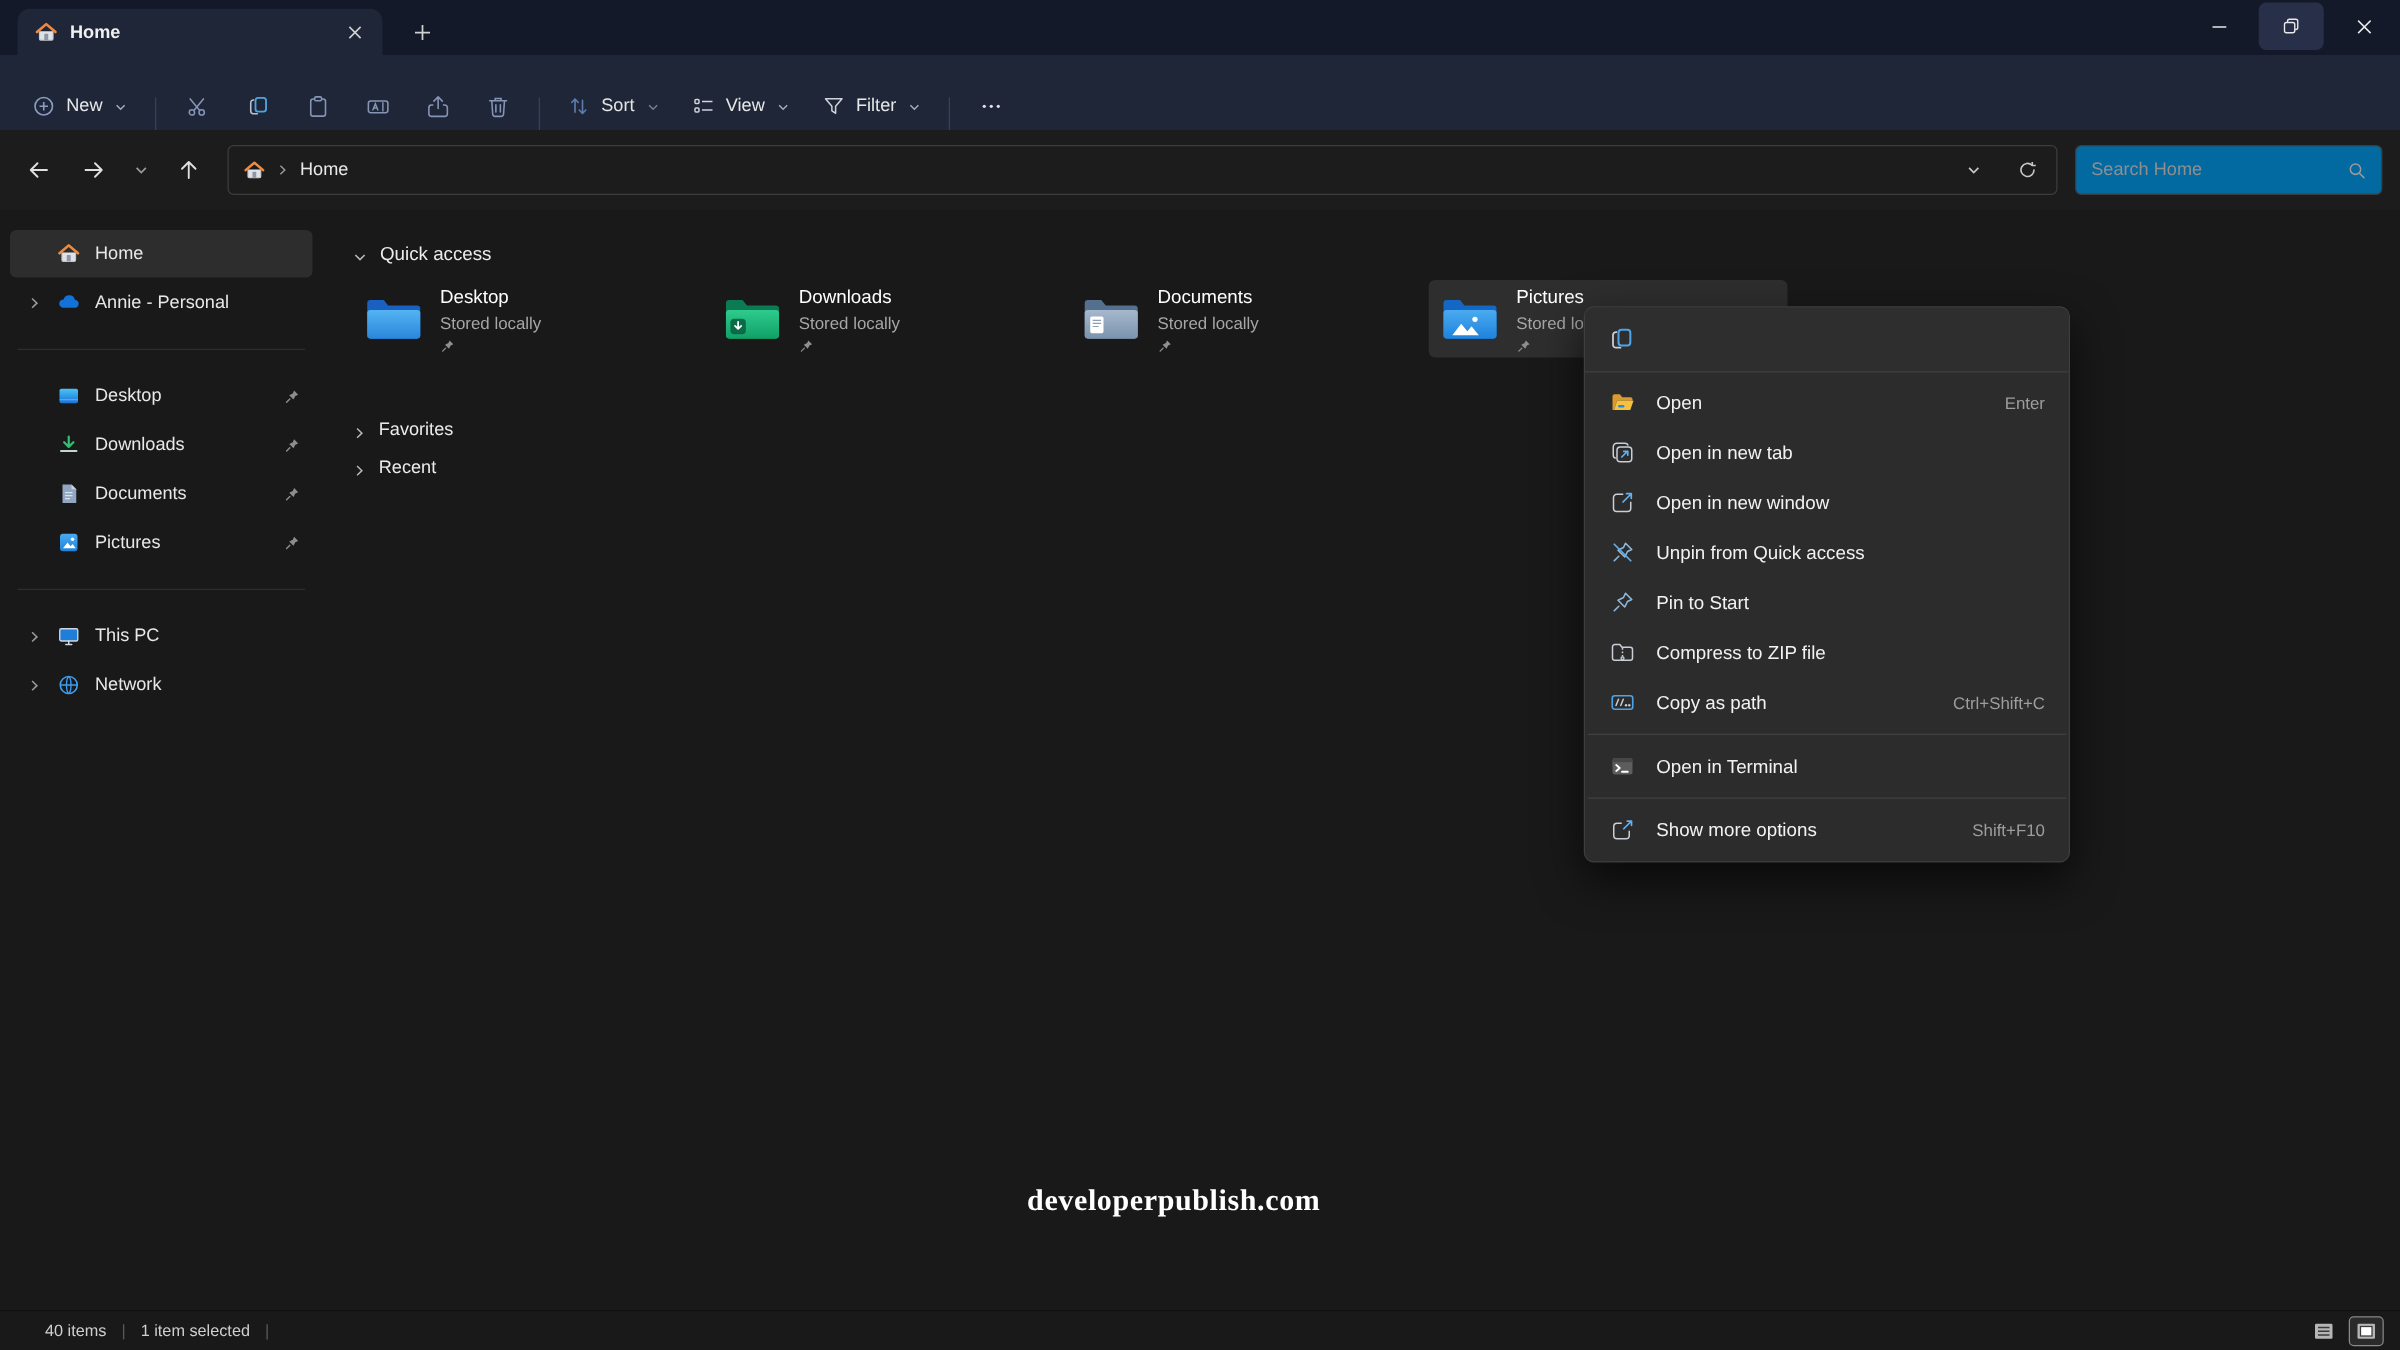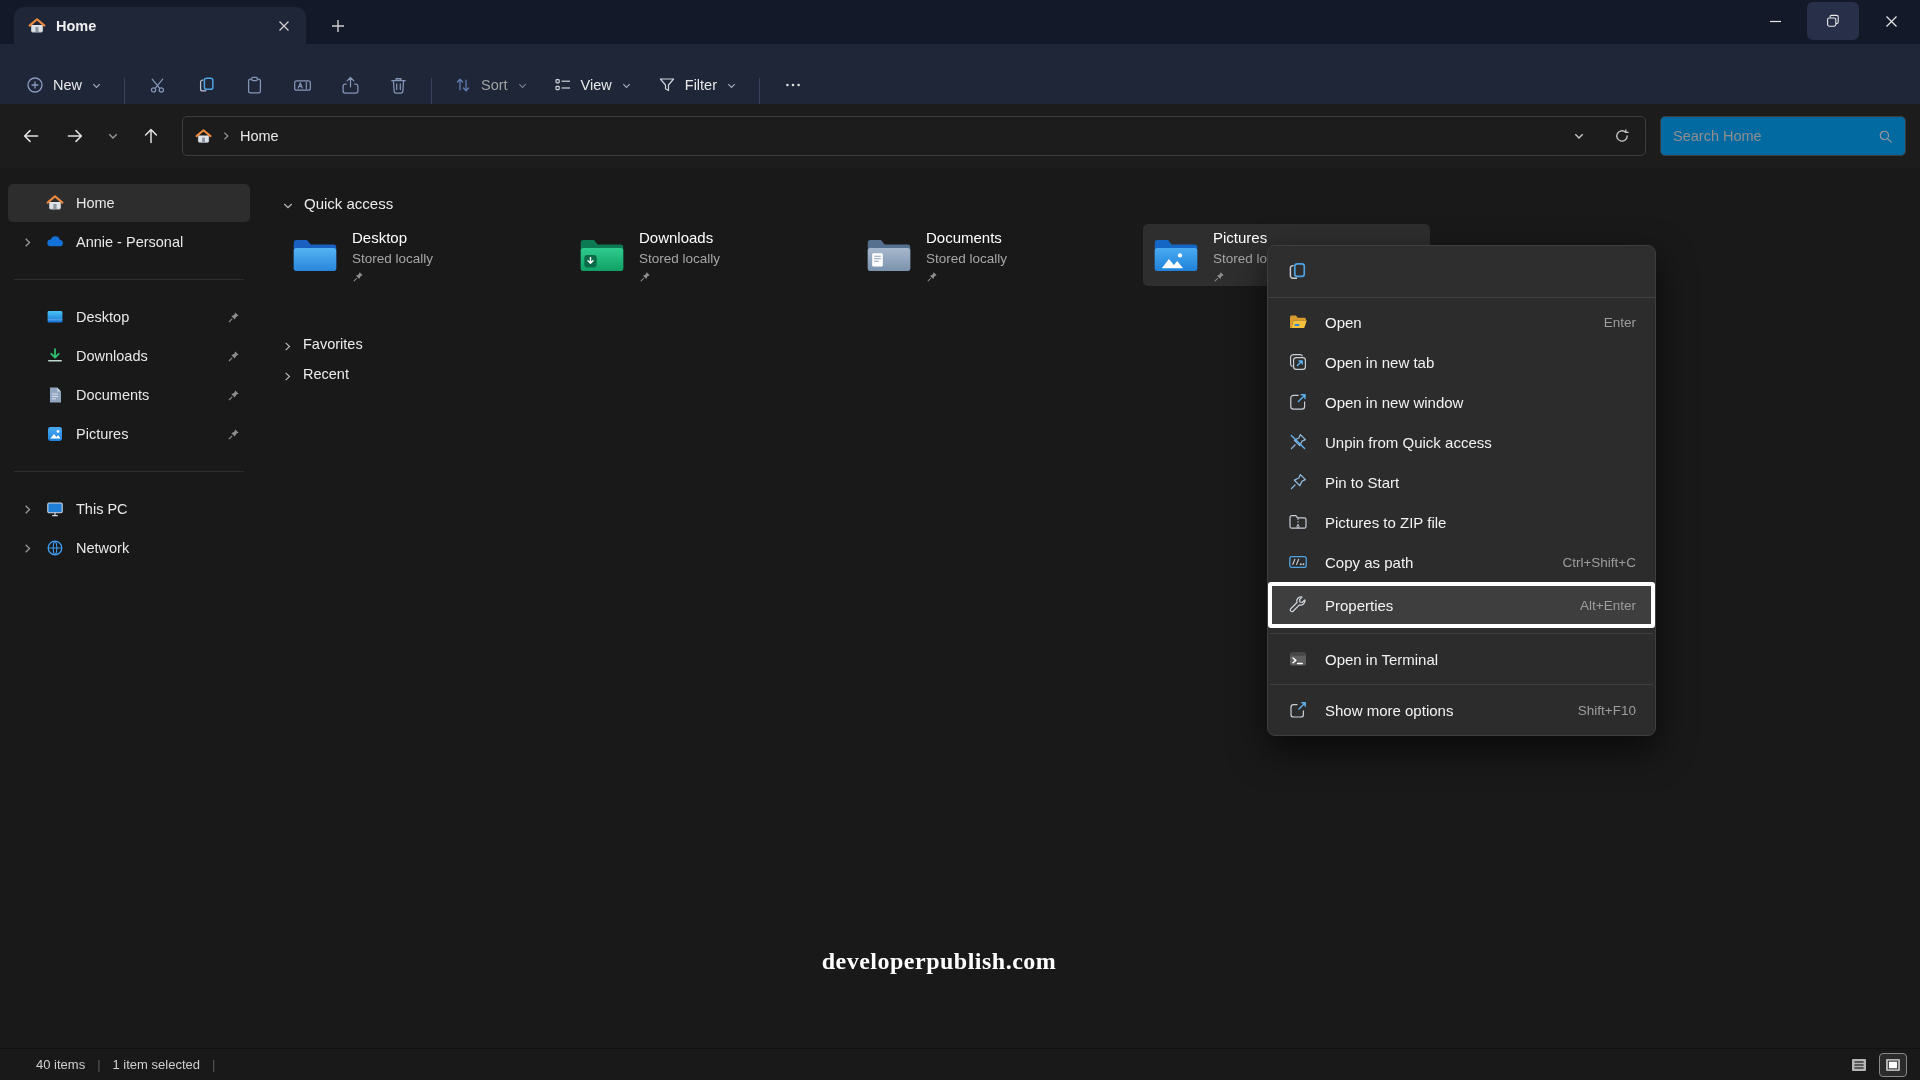--- a/index.html
+++ b/index.html
@@ -21,21 +21,21 @@
   .tab-close, .newtab-btn { width:28px; height:28px; display:grid; place-items:center; border-radius:5px; }
   .newtab-btn { margin-left:18px; margin-bottom:4px; }
   .win-controls { position:absolute; right:0; top:0; height:42px; display:flex; align-items:center; }
   .win-btn { width:58px; height:40px; display:grid; place-items:center; }
   .win-btn.restore-hover { background:#283049; border-radius:6px; width:52px; height:38px; margin:0 3px; }
 
   
   .toolbar { height:60px; background:#1e2638; display:flex; align-items:flex-end; padding:0 14px; gap:2px; }
   .tbtn { height:38px; display:flex; align-items:center; gap:9px; padding:0 12px; border-radius:5px; font-size:14.5px; color:#e8e8e8; }
   .tbtn.icon-only { width:46px; justify-content:center; padding:0; }
-  .tbtn .lbl-dim { color:#a3a3a3; }
+  .tbtn .lbl-dim { color:#e5e5e5; }
   .tb-sep { width:1px; height:26px; background:#39415a; margin:0 8px; }
   .chev-dn-sm { opacity:.85; }
 
   
   .addressrow { height:64px; background:#1c1c1c; display:flex; align-items:center; padding:0 14px 0 10px; gap:2px; }
   .navbtn { width:42px; height:38px; display:grid; place-items:center; border-radius:5px; }
   .navbtn.small { width:30px; }
   .bc-field {
     flex:1; height:40px; margin-left:8px; margin-right:12px;
     border:1px solid #3c3c3c; background:#1c1c1c; border-radius:5px;
@@ -694,44 +694,35 @@
       <span class="mi-shortcut"></span>
     </div>
     <div class="menu-item">
       <span class="mi-icon">
         <svg width="20" height="20" viewBox="0 0 20 20">
             <path d="M2 5.4A1.8 1.8 0 0 1 3.8 3.6h4l1.8 2.2h6.6A1.8 1.8 0 0 1 18 7.6v6.8a1.8 1.8 0 0 1-1.8 1.8H3.8A1.8 1.8 0 0 1 2 14.4z" fill="none" stroke="#c9ced7" stroke-width="1.2"></path>
             <path d="M10 6.4v1.4M10 9.2v1.4M10 12v1.4" stroke="#c9ced7" stroke-width="1.2"></path>
             <rect x="8.9" y="13.6" width="2.2" height="1.8" rx=".5" fill="none" stroke="#c9ced7" stroke-width="1"></rect>
           </svg>
       </span>
-      <span class="mi-label">Pictures to ZIP file</span>
+      <span class="mi-label">Compress to ZIP file</span>
       <span class="mi-shortcut"></span>
     </div>
     <div class="menu-item">
       <span class="mi-icon">
         <svg width="20" height="20" viewBox="0 0 20 20">
             <rect x="1.8" y="4.6" width="16.4" height="10.8" rx="2" fill="none" stroke="#4fa3e3" stroke-width="1.3"></rect>
             <path d="M6.8 7.4l-2 5M10.6 7.4l-2 5" stroke="#c9ced7" stroke-width="1.2" stroke-linecap="round"></path>
             <circle cx="12.8" cy="12.2" r=".95" fill="#c9ced7"></circle>
             <circle cx="15.4" cy="12.2" r=".95" fill="#c9ced7"></circle>
           </svg>
       </span>
       <span class="mi-label">Copy as path</span>
       <span class="mi-shortcut">Ctrl+Shift+C</span>
     </div>
-    <div class="menu-item highlight">
-      <span class="mi-icon">
-        <svg width="20" height="20" viewBox="0 0 20 20">
-            <path d="M16.8 6a4.1 4.1 0 0 1-5.4 3.9l-6.3 6.3a1.7 1.7 0 0 1-2.4-2.4l6.3-6.3A4.1 4.1 0 0 1 14 2.1l-2.4 2.4.3 2.5 2.5.3L16.8 4.9c.2.34.3.7.3 1.1z" fill="none" stroke="#cfd4dc" stroke-width="1.25" stroke-linejoin="round"></path>
-          </svg>
-      </span>
-      <span class="mi-label">Properties</span>
-      <span class="mi-shortcut">Alt+Enter</span>
-    </div>
     <div class="menu-sep"></div>
     <div class="menu-item">
       <span class="mi-icon">
         <svg width="20" height="20" viewBox="0 0 20 20">
             <rect x="2" y="3.4" width="16" height="13.2" rx="2" fill="#5d5d5d"></rect>
             <rect x="2" y="3.4" width="16" height="3.4" rx="2" fill="#474747"></rect>
             <path d="M5 9l2.8 2.4L5 13.8" fill="none" stroke="#fff" stroke-width="1.5" stroke-linecap="round" stroke-linejoin="round"></path>
             <path d="M9.6 14.4h4.6" stroke="#fff" stroke-width="1.5" stroke-linecap="round"></path>
           </svg>
       </span>

